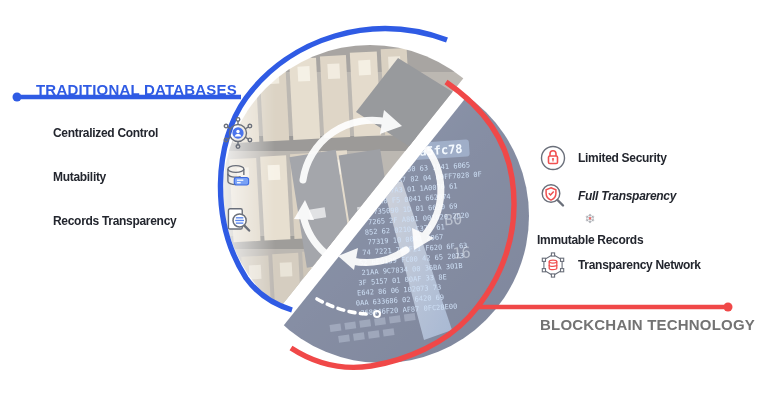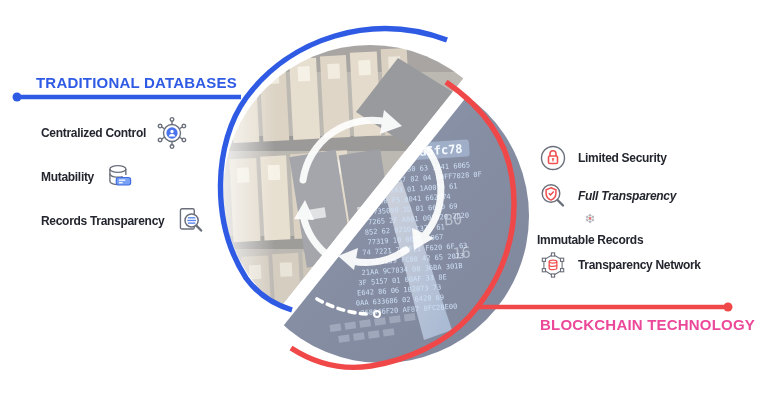--- a/index.html
+++ b/index.html
@@ -5,25 +5,25 @@
   html,body{margin:0;padding:0;background:#ffffff;}
   .stage{
     position:relative;width:768px;height:404px;background:#ffffff;overflow:hidden;
     font-family:"Liberation Sans","DejaVu Sans",sans-serif;
   }
   .stage svg.canvas{position:absolute;left:0;top:0;}
   .side-title{
     position:absolute;font-size:15px;font-weight:800;letter-spacing:.2px;white-space:nowrap;
   }
   .side-title.blue{color:#2f5be4;}
-  .side-title.red{color:#ec4899;}
+  .side-title.red{color:#737373;}
   .feat-row{
     position:absolute;display:flex;align-items:center;gap:9px;height:34px;white-space:nowrap;
   }
-  .feat-row.left{justify-content:flex-start;left:4px;width:202px;padding-left:37px;}
+  .feat-row.left{justify-content:space-between;left:16px;width:202px;padding-left:37px;}
   .feat-row.right{left:537px;}
   .feat-label{
     font-size:12px;font-weight:700;color:#23262e;letter-spacing:-.3px;
   }
   .ic{display:block;}
   .hexrow{font-family:"DejaVu Sans Mono","Liberation Mono",monospace;}
 </style>
 </head>
 <body>
 
@@ -179,21 +179,21 @@
       <path d="M 326 254 A 70 70 0 0 1 303 215"></path>
       <polygon points="294,219 305,200 314,220" fill="#ffffff" stroke="none"></polygon>
     </g>
 
     <g>
       <path d="M 317 299 Q 340 312 366 314" stroke="#ffffff" stroke-width="3.6" stroke-dasharray="6 5.5" stroke-linecap="round" fill="none"></path>
       <circle cx="377" cy="314" r="3" stroke="#ffffff" stroke-width="2" fill="none"></circle>
     </g>
   </svg>
 
-  <div class="side-title blue" style="left:36px;top:74px;">TRADITIONAL DATABASES</div>
+  <div class="side-title blue" style="left:36px;top:81px;">TRADITIONAL DATABASES</div>
 
   <div class="feat-row left" style="top:116px;">
     <span class="feat-label">Centralized Control</span>
     <svg class="ic" width="34" height="34" viewBox="0 0 32 32">
       <g stroke="#6a6f7a" stroke-width="1.3" fill="none">
         <line x1="16" y1="8" x2="16" y2="4.5"></line>
           <line x1="16" y1="24" x2="16" y2="27.5"></line>
         <line x1="9.1" y1="12" x2="6" y2="10.2"></line>
           <line x1="22.9" y1="12" x2="26" y2="10.2"></line>
         <line x1="9.1" y1="20" x2="6" y2="21.8"></line>

